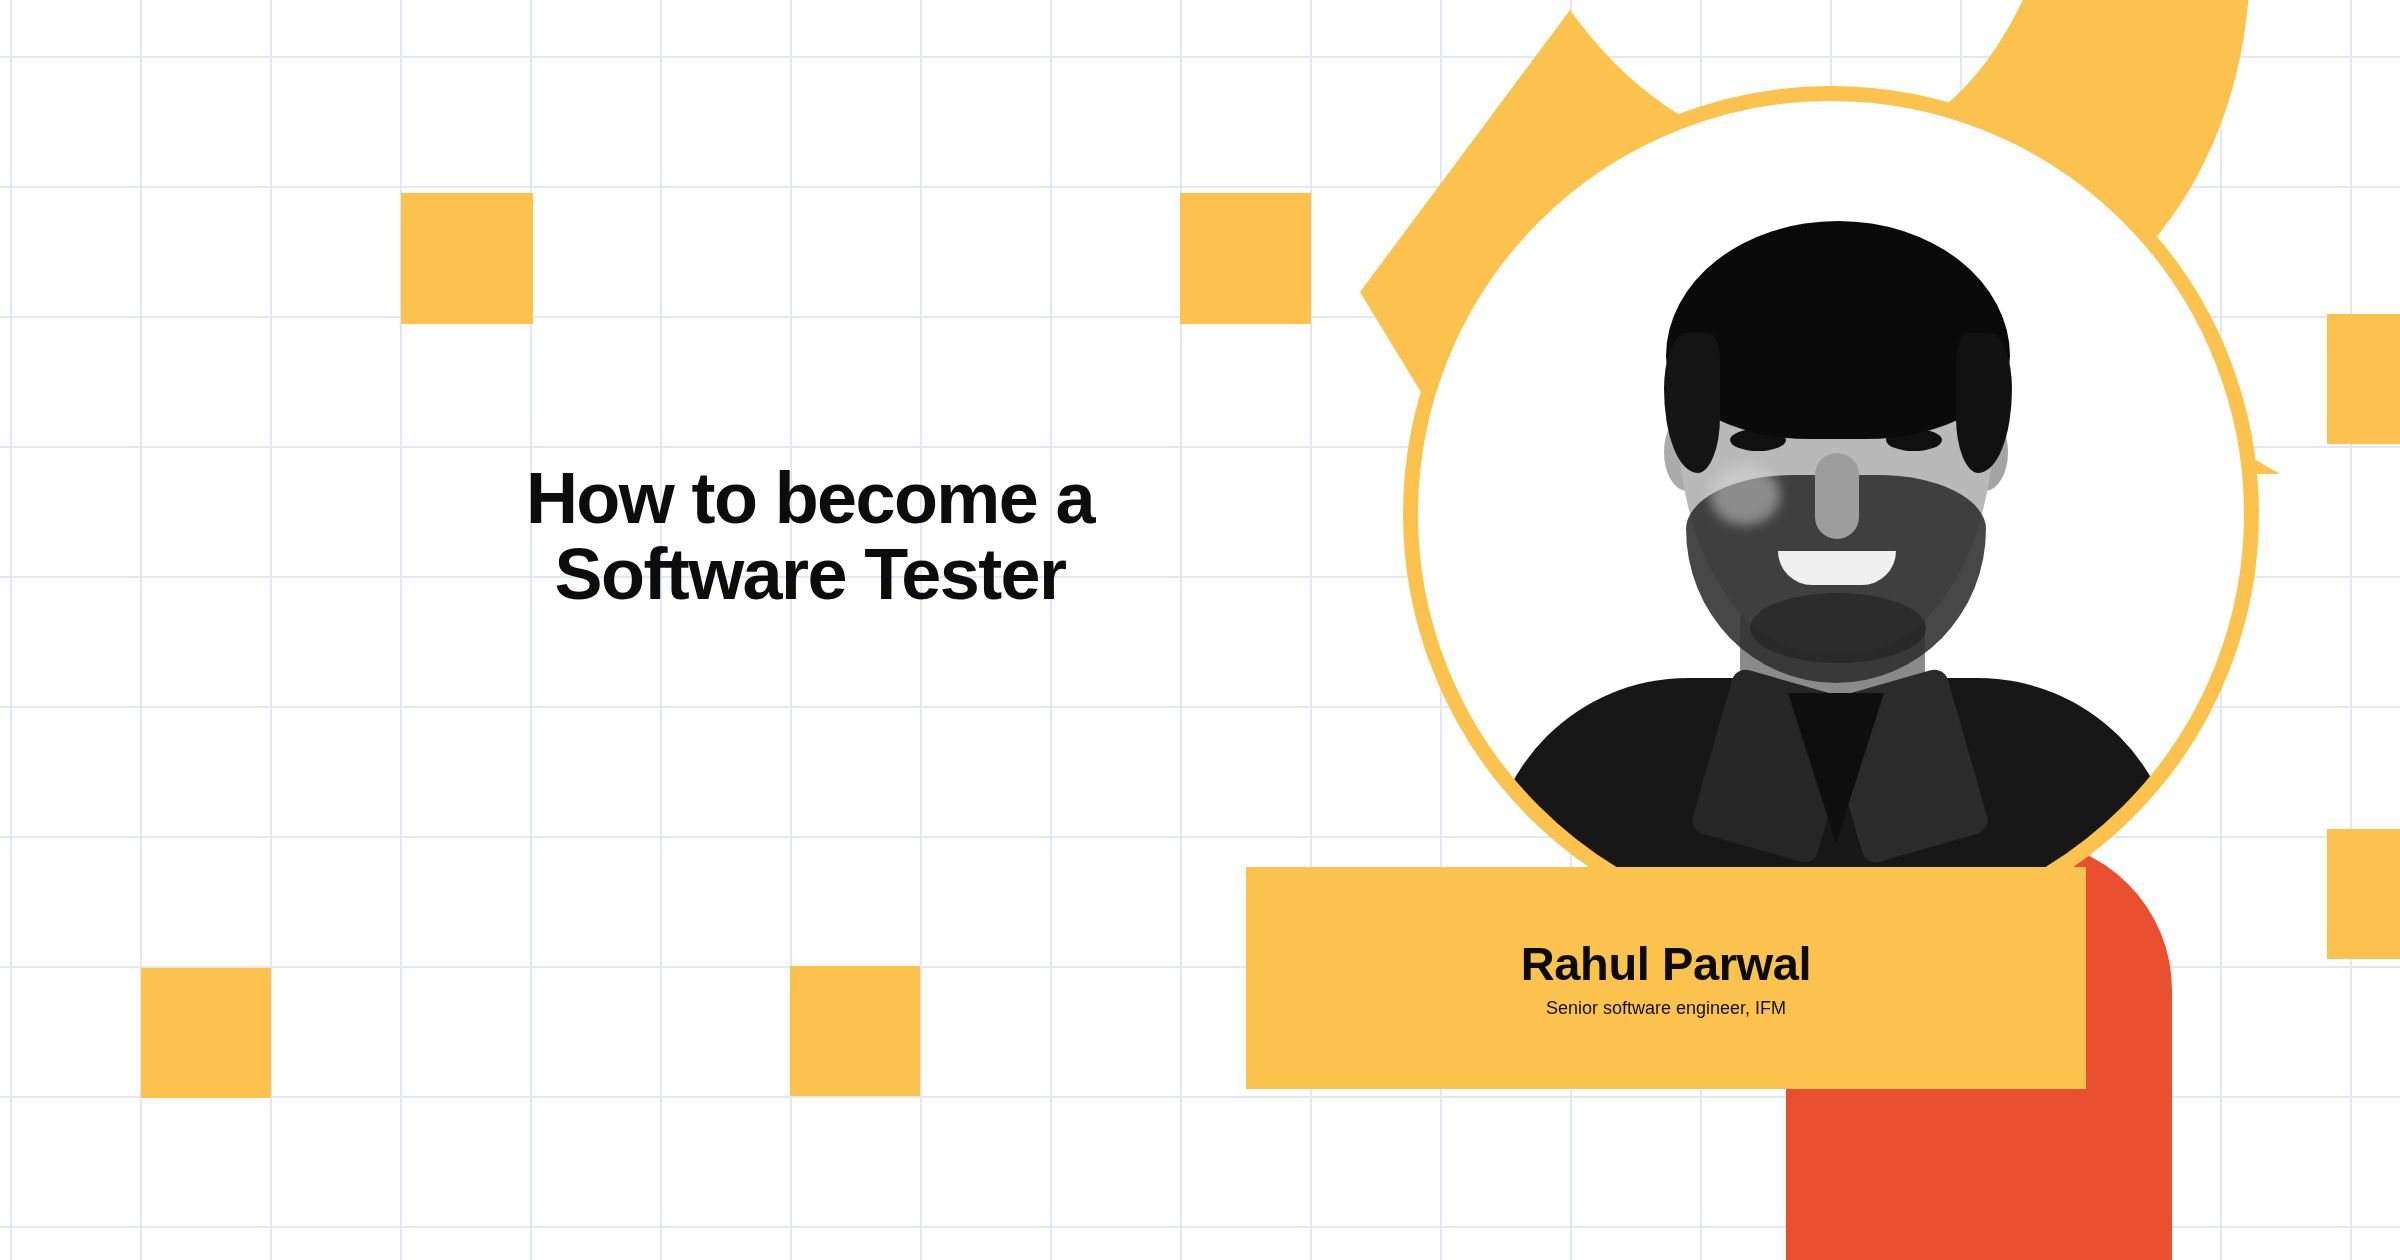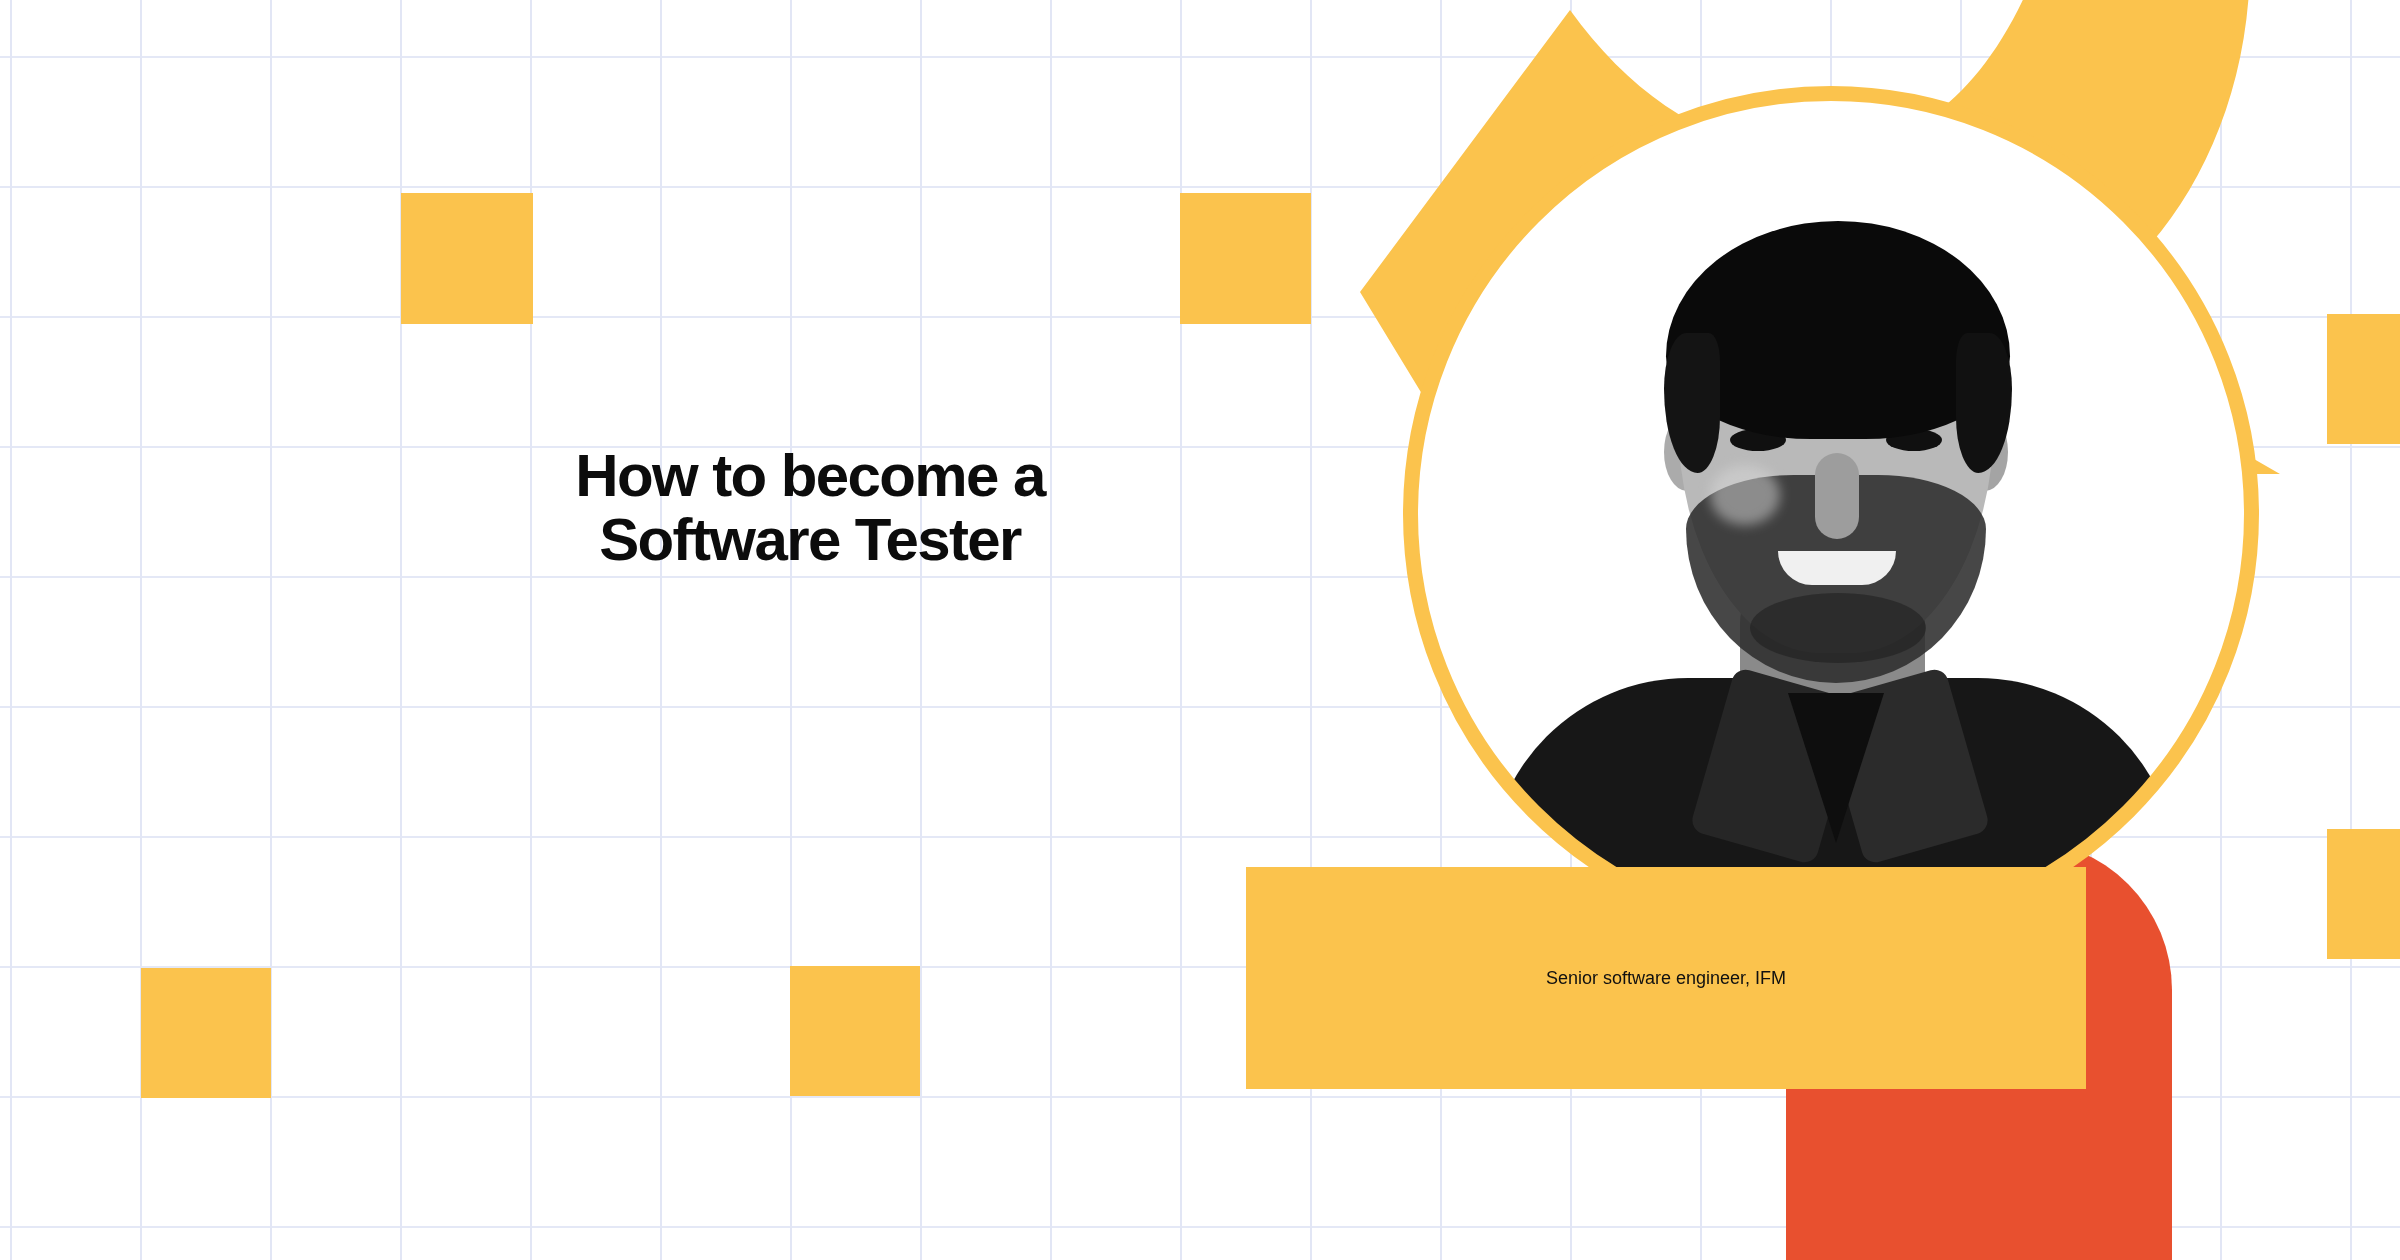--- a/index.html
+++ b/index.html
@@ -34,24 +34,24 @@
   
   .sq {
     position: absolute;
     background: #fbc34d;
   }
 
   
   #headline {
     position: absolute;
     left: 330px;
-    top: 444px;
+    top: 460px;
     width: 960px;
     color: #0c0c0c;
-    font-size: 60px;
+    font-size: 72px;
     font-weight: 700;
     line-height: 1.06;
     letter-spacing: -1.6px;
     text-align: center;
     white-space: pre-line;
   }
 
   
   #portrait-group {
     position: absolute;
@@ -322,17 +322,18 @@
         <div class="pg" id="ph-eye-l"></div>
         <div class="pg" id="ph-eye-r"></div>
         <div class="pg" id="ph-hair"></div>
         <div class="pg" id="ph-hair-side-l"></div>
         <div class="pg" id="ph-hair-side-r"></div>
       </div>
       <div id="avatar-ring"></div>
     </div>
 
     <div id="banner">
+      <div id="banner-name">Rahul Parwal</div>
       <div id="banner-role">Senior software engineer, IFM</div>
     </div>
 
   </div>
 </div>
 
 </body></html>

